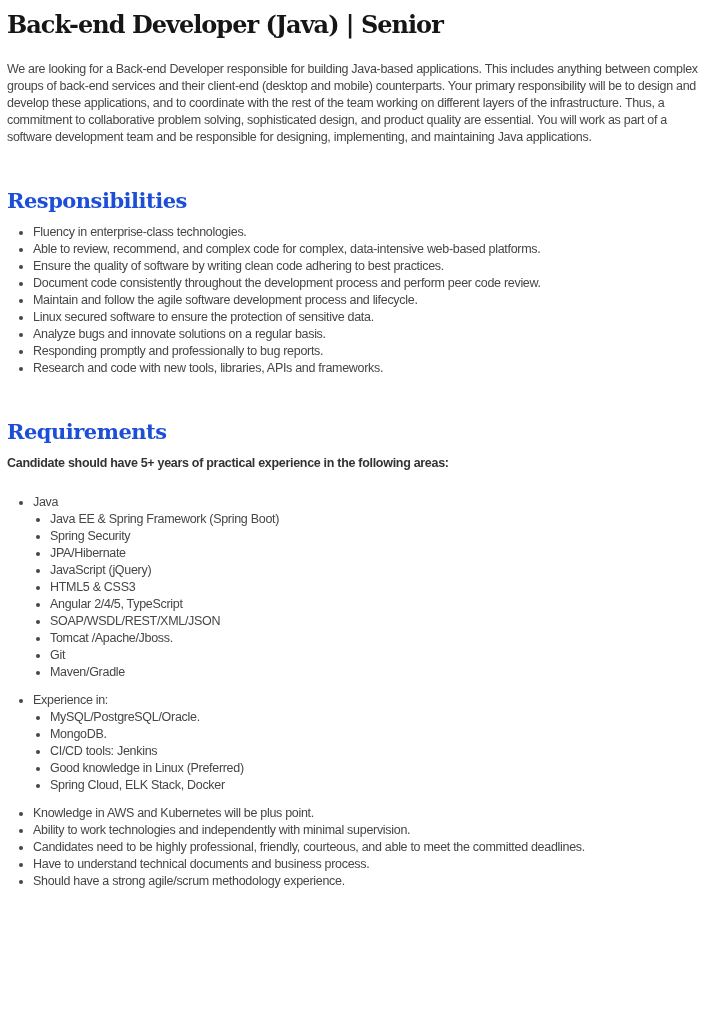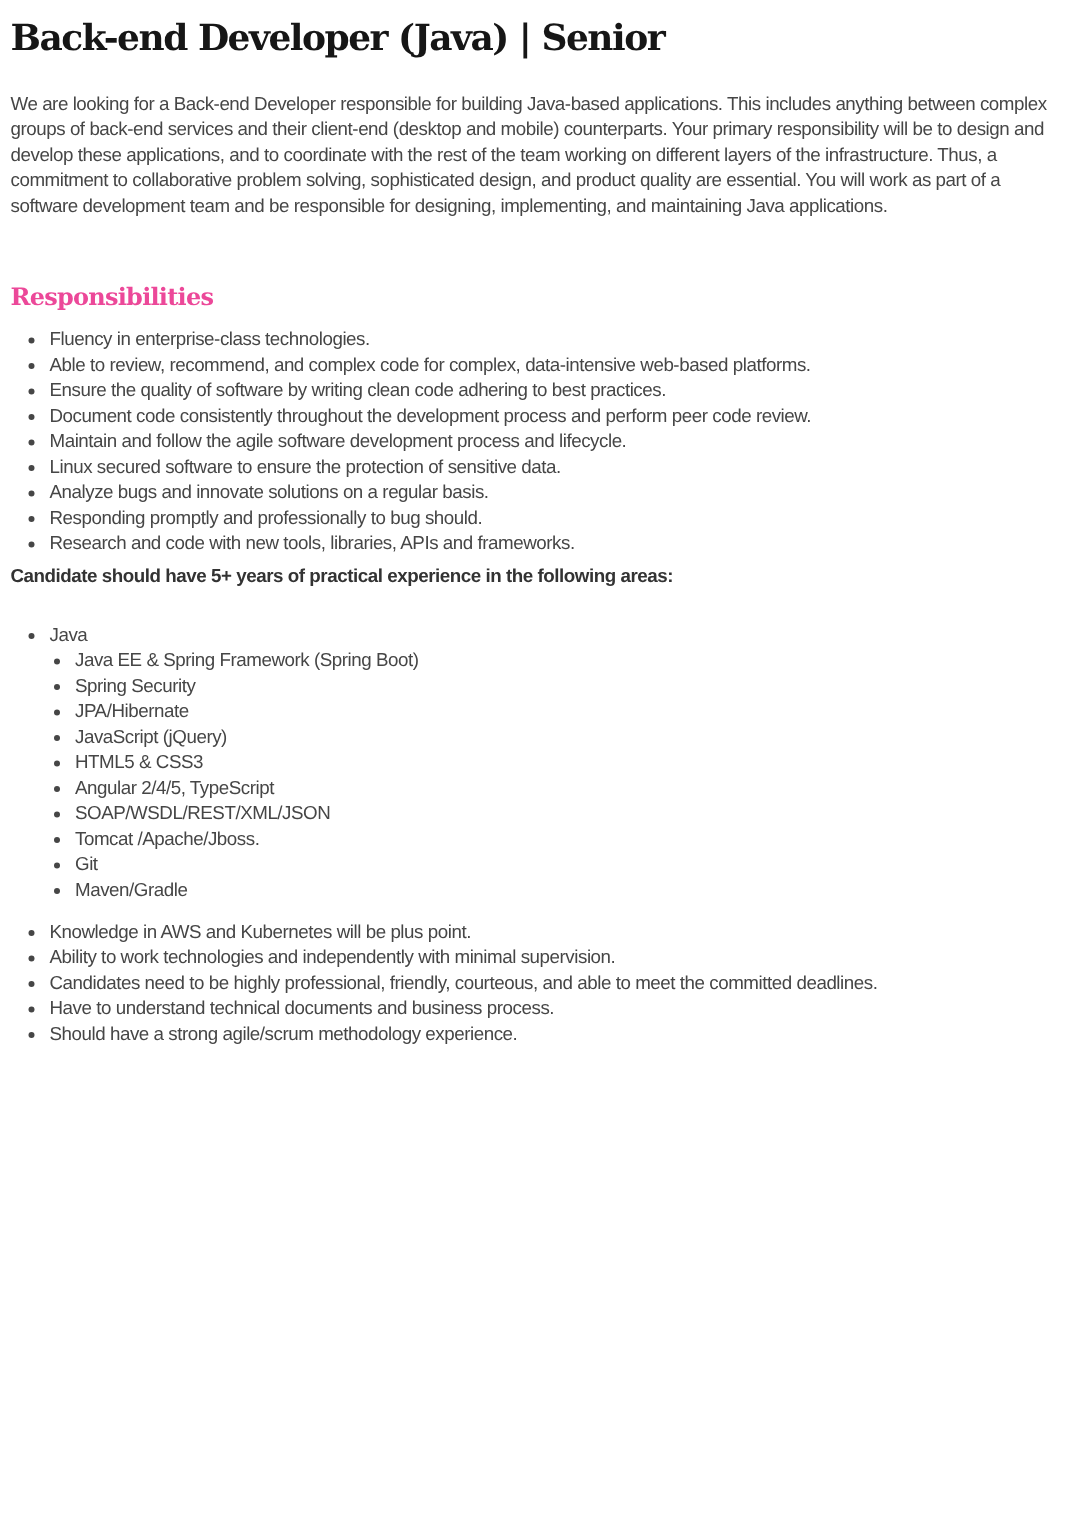--- a/index.html
+++ b/index.html
@@ -25,24 +25,24 @@
     font-weight: 700;
     font-size: 24px;
     line-height: 1.2;
     letter-spacing: -1px;
     color: #161616;
     margin: 11px 0 21px 0;
   }
   h2 {
     font-family: "DejaVu Serif", "Liberation Serif", serif;
     font-weight: 700;
-    font-size: 16px;
+    font-size: 21px;
     line-height: 1.2;
     letter-spacing: -0.5px;
-    color: #ec4899;
+    color: #1d4ed8;
     margin: 42px 0 11px 0;
   }
   p { margin: 0; }
   .lead {
     font-weight: 700;
     color: #333333;
     margin-top: 5px;
   }
   ul {
     list-style: disc;
@@ -71,46 +71,59 @@
   <section>
     <h2>Responsibilities</h2>
     <ul>
         <li>Fluency in enterprise-class technologies.</li>
         <li>Able to review, recommend, and complex code for complex, data-intensive web-based platforms.</li>
         <li>Ensure the quality of software by writing clean code adhering to best practices.</li>
         <li>Document code consistently throughout the development process and perform peer code review.</li>
         <li>Maintain and follow the agile software development process and lifecycle.</li>
         <li>Linux secured software to ensure the protection of sensitive data.</li>
         <li>Analyze bugs and innovate solutions on a regular basis.</li>
-        <li>Responding promptly and professionally to bug should.</li>
+        <li>Responding promptly and professionally to bug reports.</li>
         <li>Research and code with new tools, libraries, APIs and frameworks.</li>
       </ul>
   </section>
 
   <section>
+    <h2>Requirements</h2>
     <p class="lead">Candidate should have 5+ years of practical experience in the following areas:</p>
 
     <ul class="group first-group">
       <li>
         <span>Java</span>
         <ul>
             <li>Java EE &amp; Spring Framework (Spring Boot)</li>
             <li>Spring Security</li>
             <li>JPA/Hibernate</li>
             <li>JavaScript (jQuery)</li>
             <li>HTML5 &amp; CSS3</li>
             <li>Angular 2/4/5, TypeScript</li>
             <li>SOAP/WSDL/REST/XML/JSON</li>
             <li>Tomcat /Apache/Jboss.</li>
             <li>Git</li>
             <li>Maven/Gradle</li>
           </ul>
       </li>
     </ul>
 
+    <ul class="group">
+      <li>
+        <span>Experience in:</span>
+        <ul>
+            <li>MySQL/PostgreSQL/Oracle.</li>
+            <li>MongoDB.</li>
+            <li>CI/CD tools: Jenkins</li>
+            <li>Good knowledge in Linux (Preferred)</li>
+            <li>Spring Cloud, ELK Stack, Docker</li>
+          </ul>
+      </li>
+    </ul>
 
     <ul class="group">
         <li>Knowledge in AWS and Kubernetes will be plus point.</li>
         <li>Ability to work technologies and independently with minimal supervision.</li>
         <li>Candidates need to be highly professional, friendly, courteous, and able to meet the committed deadlines.</li>
         <li>Have to understand technical documents and business process.</li>
         <li>Should have a strong agile/scrum methodology experience.</li>
       </ul>
   </section>
 

